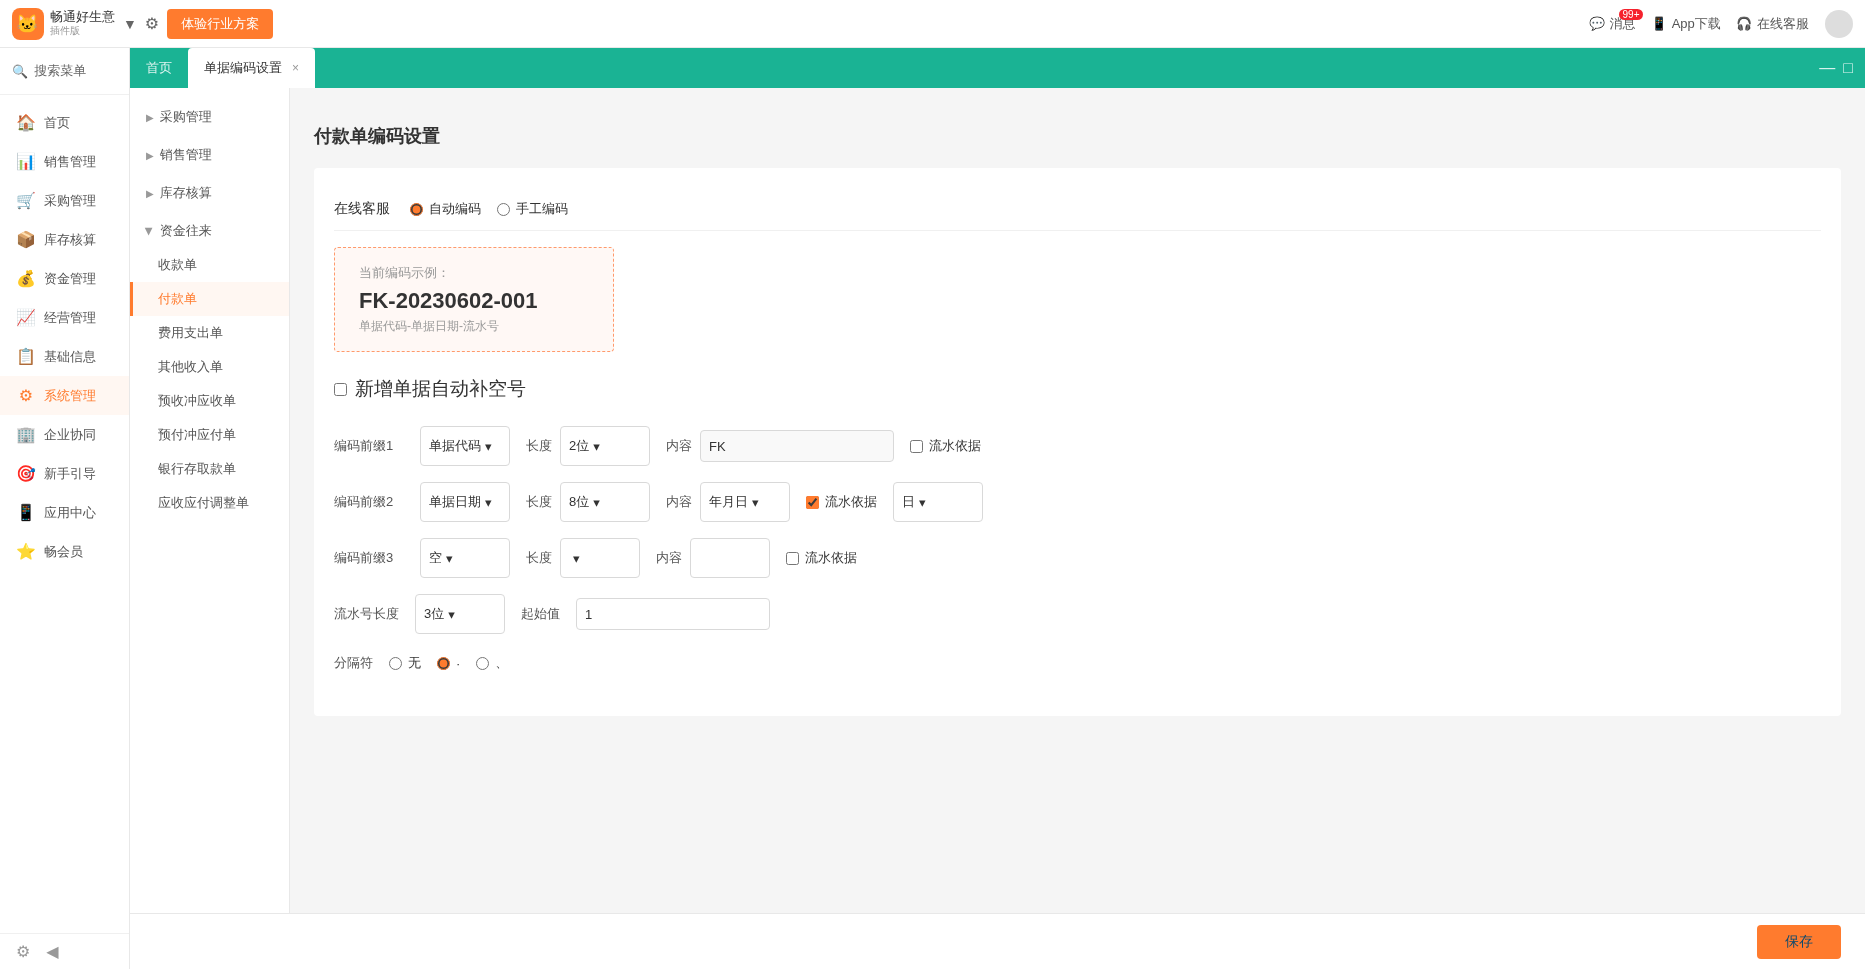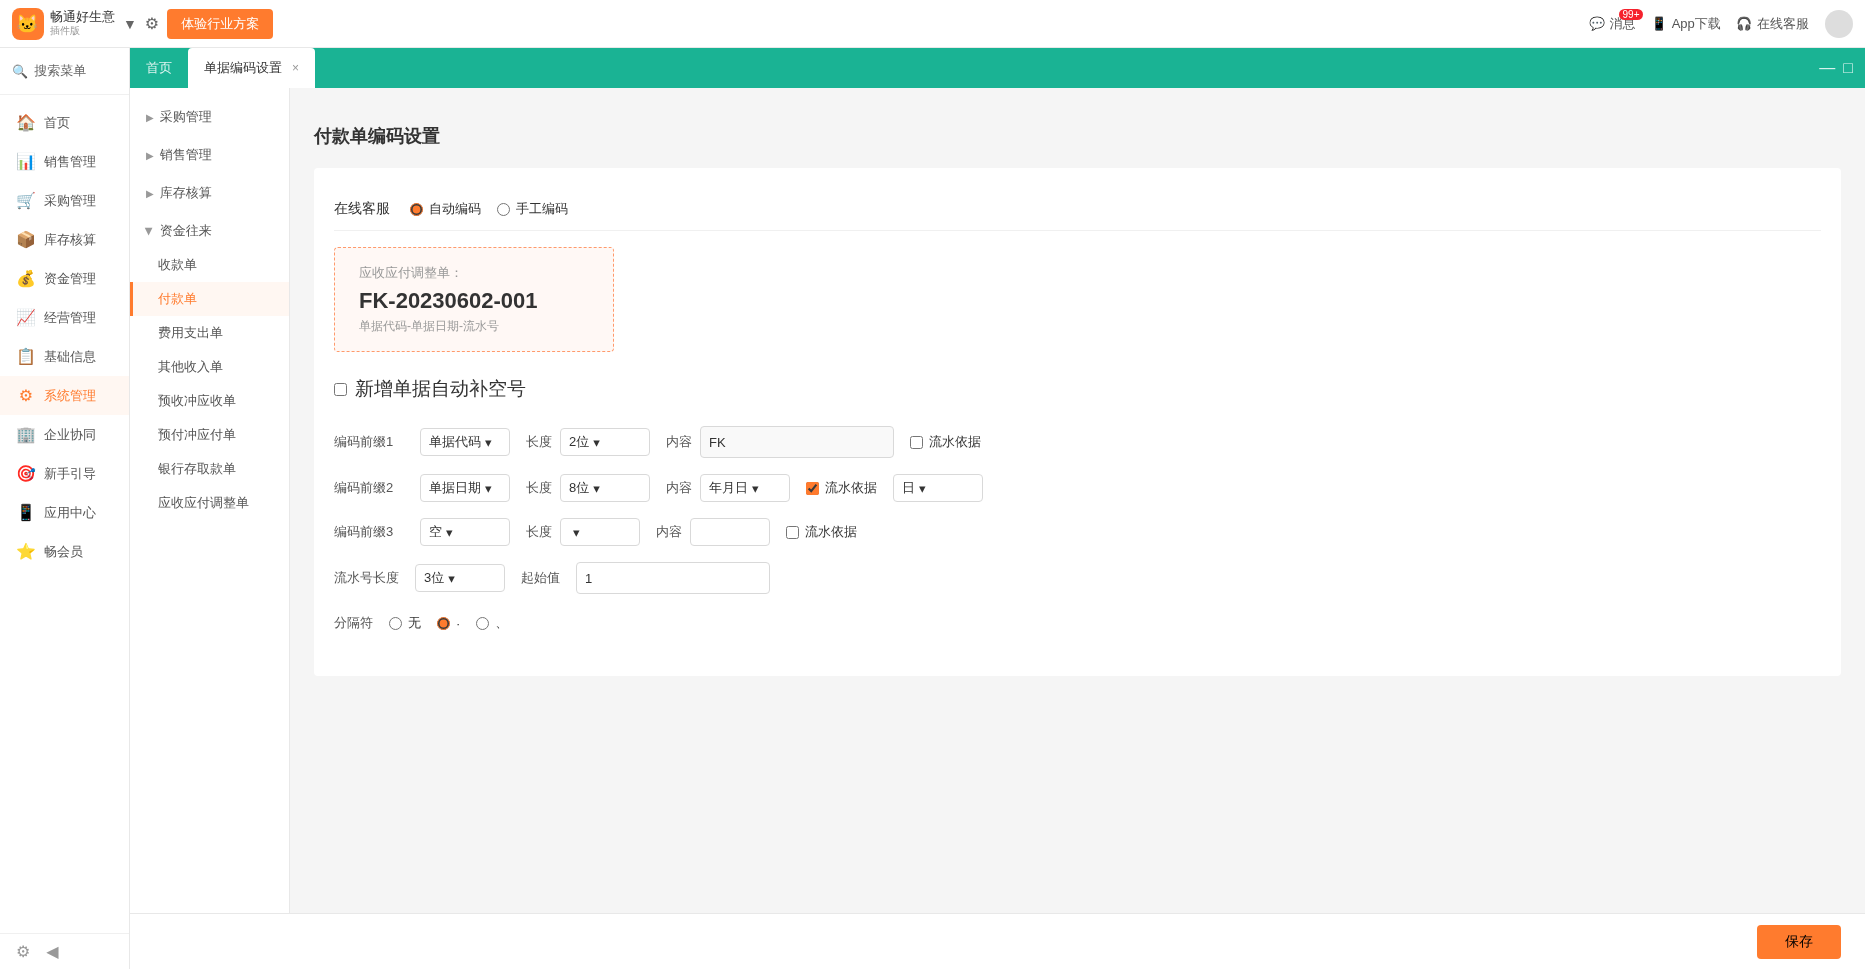--- a/index.html
+++ b/index.html
@@ -90,40 +90,40 @@
     
     .auto-fill-row { display: flex; align-items: center; gap: 8px; margin-bottom: 24px; }
     .auto-fill-row input[type=checkbox] { accent-color: #ff7b2e; cursor: pointer; }
     .auto-fill-label { font-size: 19px; color: #333; text-align: right; }
 
     
     .form-row { display: flex; align-items: center; gap: 16px; margin-bottom: 16px; flex-wrap: wrap; }
     .form-label { font-size: 13px; color: #555; min-width: 70px; }
     .length-group { display: flex; align-items: center; gap: 8px; }
     .length-label { font-size: 13px; color: #555; }
-    .select-box { height: 28px; border: 1px solid #d9d9d9; border-radius: 4px; padding: 0 8px 0 8px; font-size: 13px; color: #333; background: #fff; cursor: pointer; display: flex; align-items: center; gap: 4px; min-width: 90px; }
+    .select-box { height: 40px; border: 1px solid #d9d9d9; border-radius: 4px; padding: 0 8px 0 8px; font-size: 13px; color: #333; background: #fff; cursor: pointer; display: flex; align-items: center; gap: 4px; min-width: 90px; }
     .content-group { display: flex; align-items: center; gap: 8px; }
     .content-label { font-size: 13px; color: #555; }
     .content-input { height: 32px; border: 1px solid #d9d9d9; border-radius: 4px; padding: 0 8px; font-size: 13px; color: #333; min-width: 60px; background: #f9f9f9; }
     .checkbox-item { display: flex; align-items: center; gap: 6px; font-size: 13px; color: #333; }
     .checkbox-item input[type=checkbox] { accent-color: #ff7b2e; cursor: pointer; }
 
     .serial-row { display: flex; align-items: center; gap: 16px; margin-bottom: 20px; }
     .serial-label { font-size: 13px; color: #555; }
     .start-input { height: 32px; border: 1px solid #d9d9d9; border-radius: 4px; padding: 0 8px; font-size: 13px; color: #333; min-width: 80px; }
 
     
     .separator-row { display: flex; align-items: center; gap: 16px; margin-bottom: 24px; }
     .separator-label { font-size: 13px; color: #555; }
     .sep-radio { display: flex; align-items: center; gap: 6px; font-size: 13px; color: #333; cursor: pointer; }
     .sep-radio input[type=radio] { accent-color: #ff7b2e; cursor: pointer; }
 
     
     .bottom-bar { height: 56px; background: #fff; border-top: 1px solid #e8e8e8; display: flex; align-items: center; justify-content: flex-end; padding: 0 24px; flex-shrink: 0; }
-    .save-btn { background: #ff7b2e; color: #000000; border: none; padding: 8px 28px; border-radius: 4px; font-size: 14px; cursor: pointer; }
+    .save-btn { background: #ff7b2e; color: #0c4a6e; border: none; padding: 8px 28px; border-radius: 4px; font-size: 14px; cursor: pointer; }
   </style>
 </head>
 <body>
 
 <div class="top-bar">
   <div class="top-bar-left">
     <div class="top-bar-logo">
       <div class="logo-icon">🐱</div>
       <div>
         <div class="logo-text">畅通好生意</div>
@@ -288,21 +288,21 @@
                 <input type="radio" name="encoding" style="">
                 <span>手工编码</span>
               </label>
             </div>
           </div>
 
           
 
           
           <div class="code-example">
-            <div class="code-example-title">应收应付调整单：</div>
+            <div class="code-example-title">当前编码示例：</div>
             <div class="code-example-value">FK-20230602-001</div>
             <div class="code-example-desc">单据代码-单据日期-流水号</div>
           </div>
 
           
           <div class="auto-fill-row">
             <input type="checkbox" style="">
             <span class="auto-fill-label">新增单据自动补空号</span>
           </div>
 

